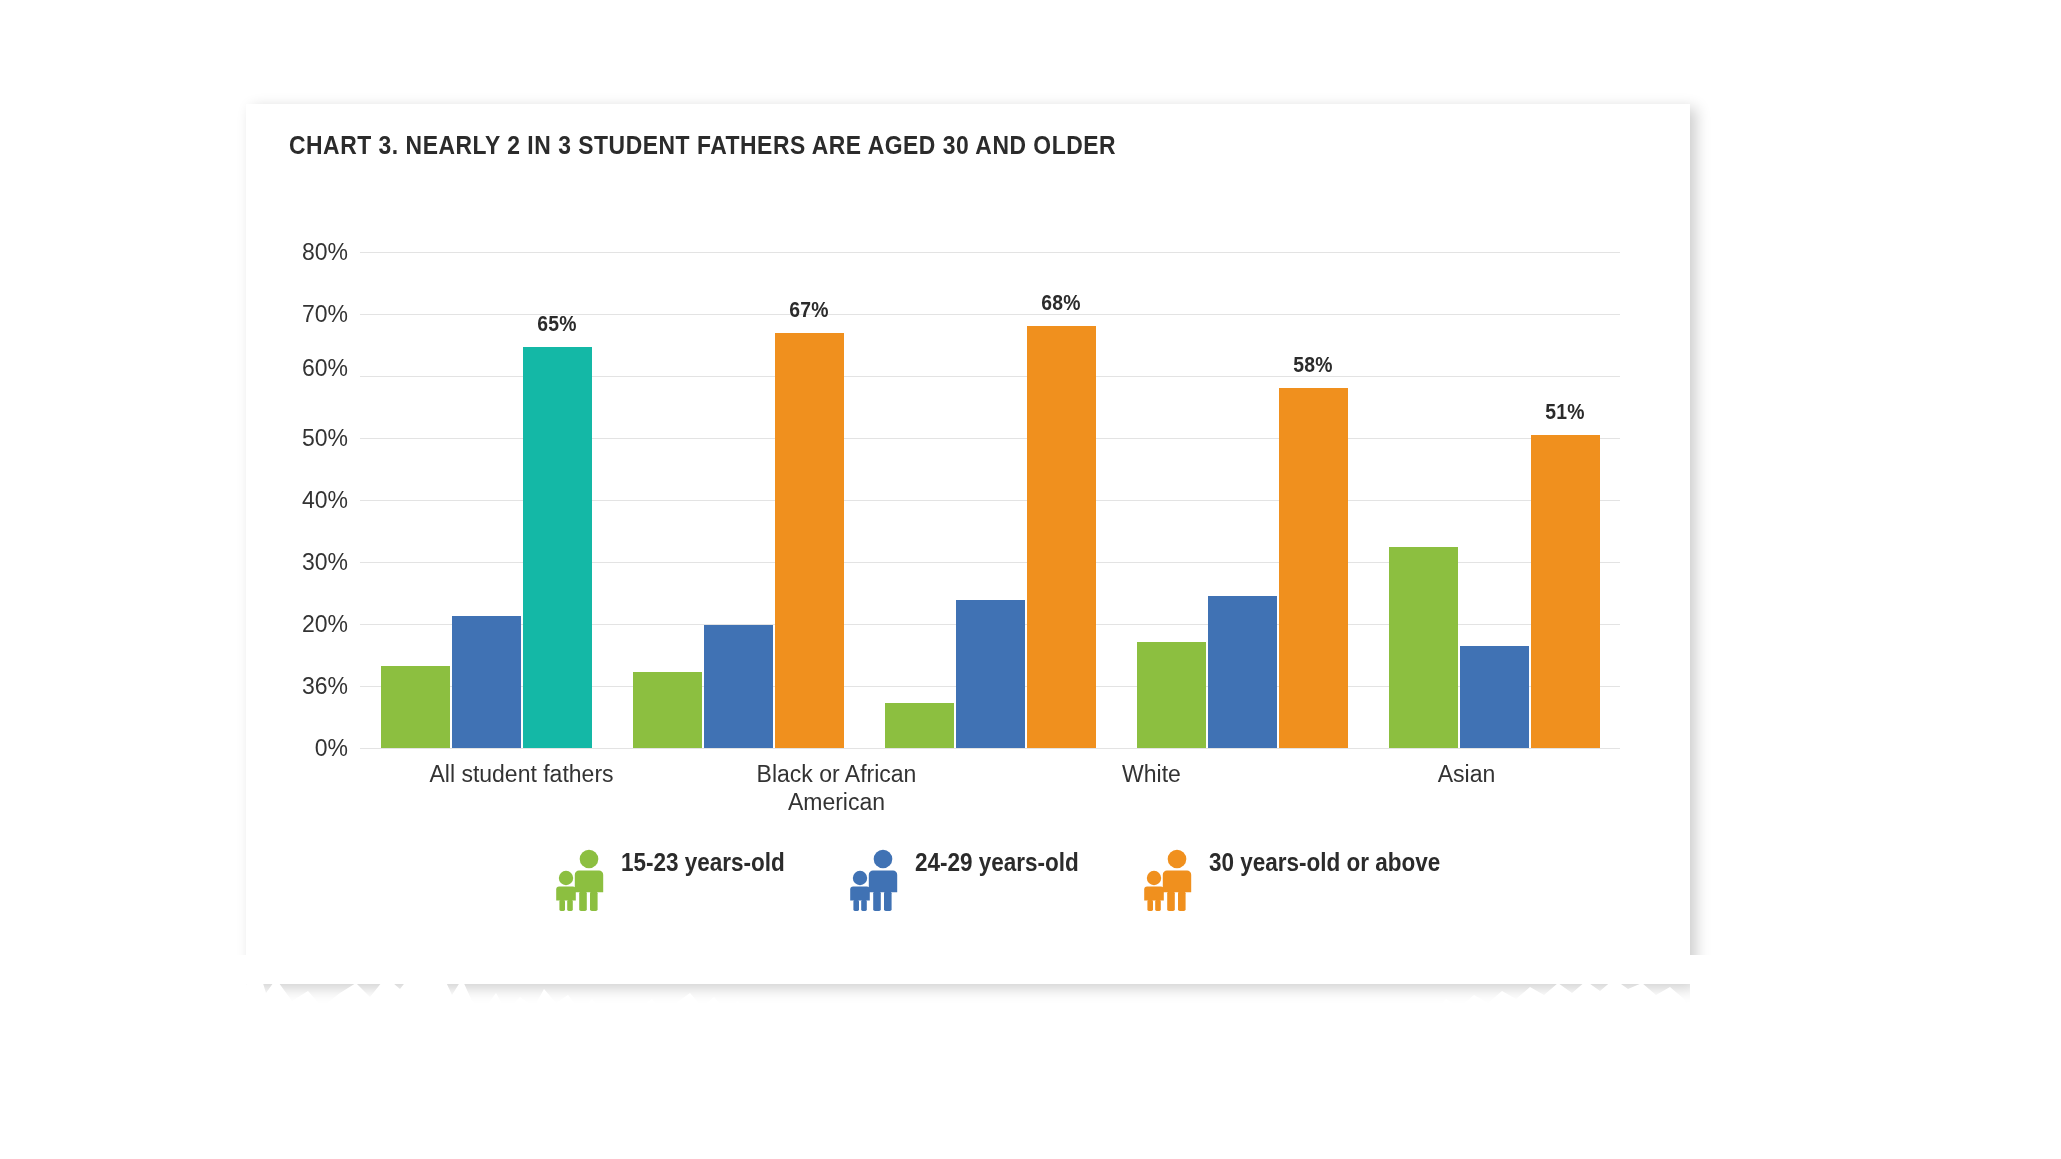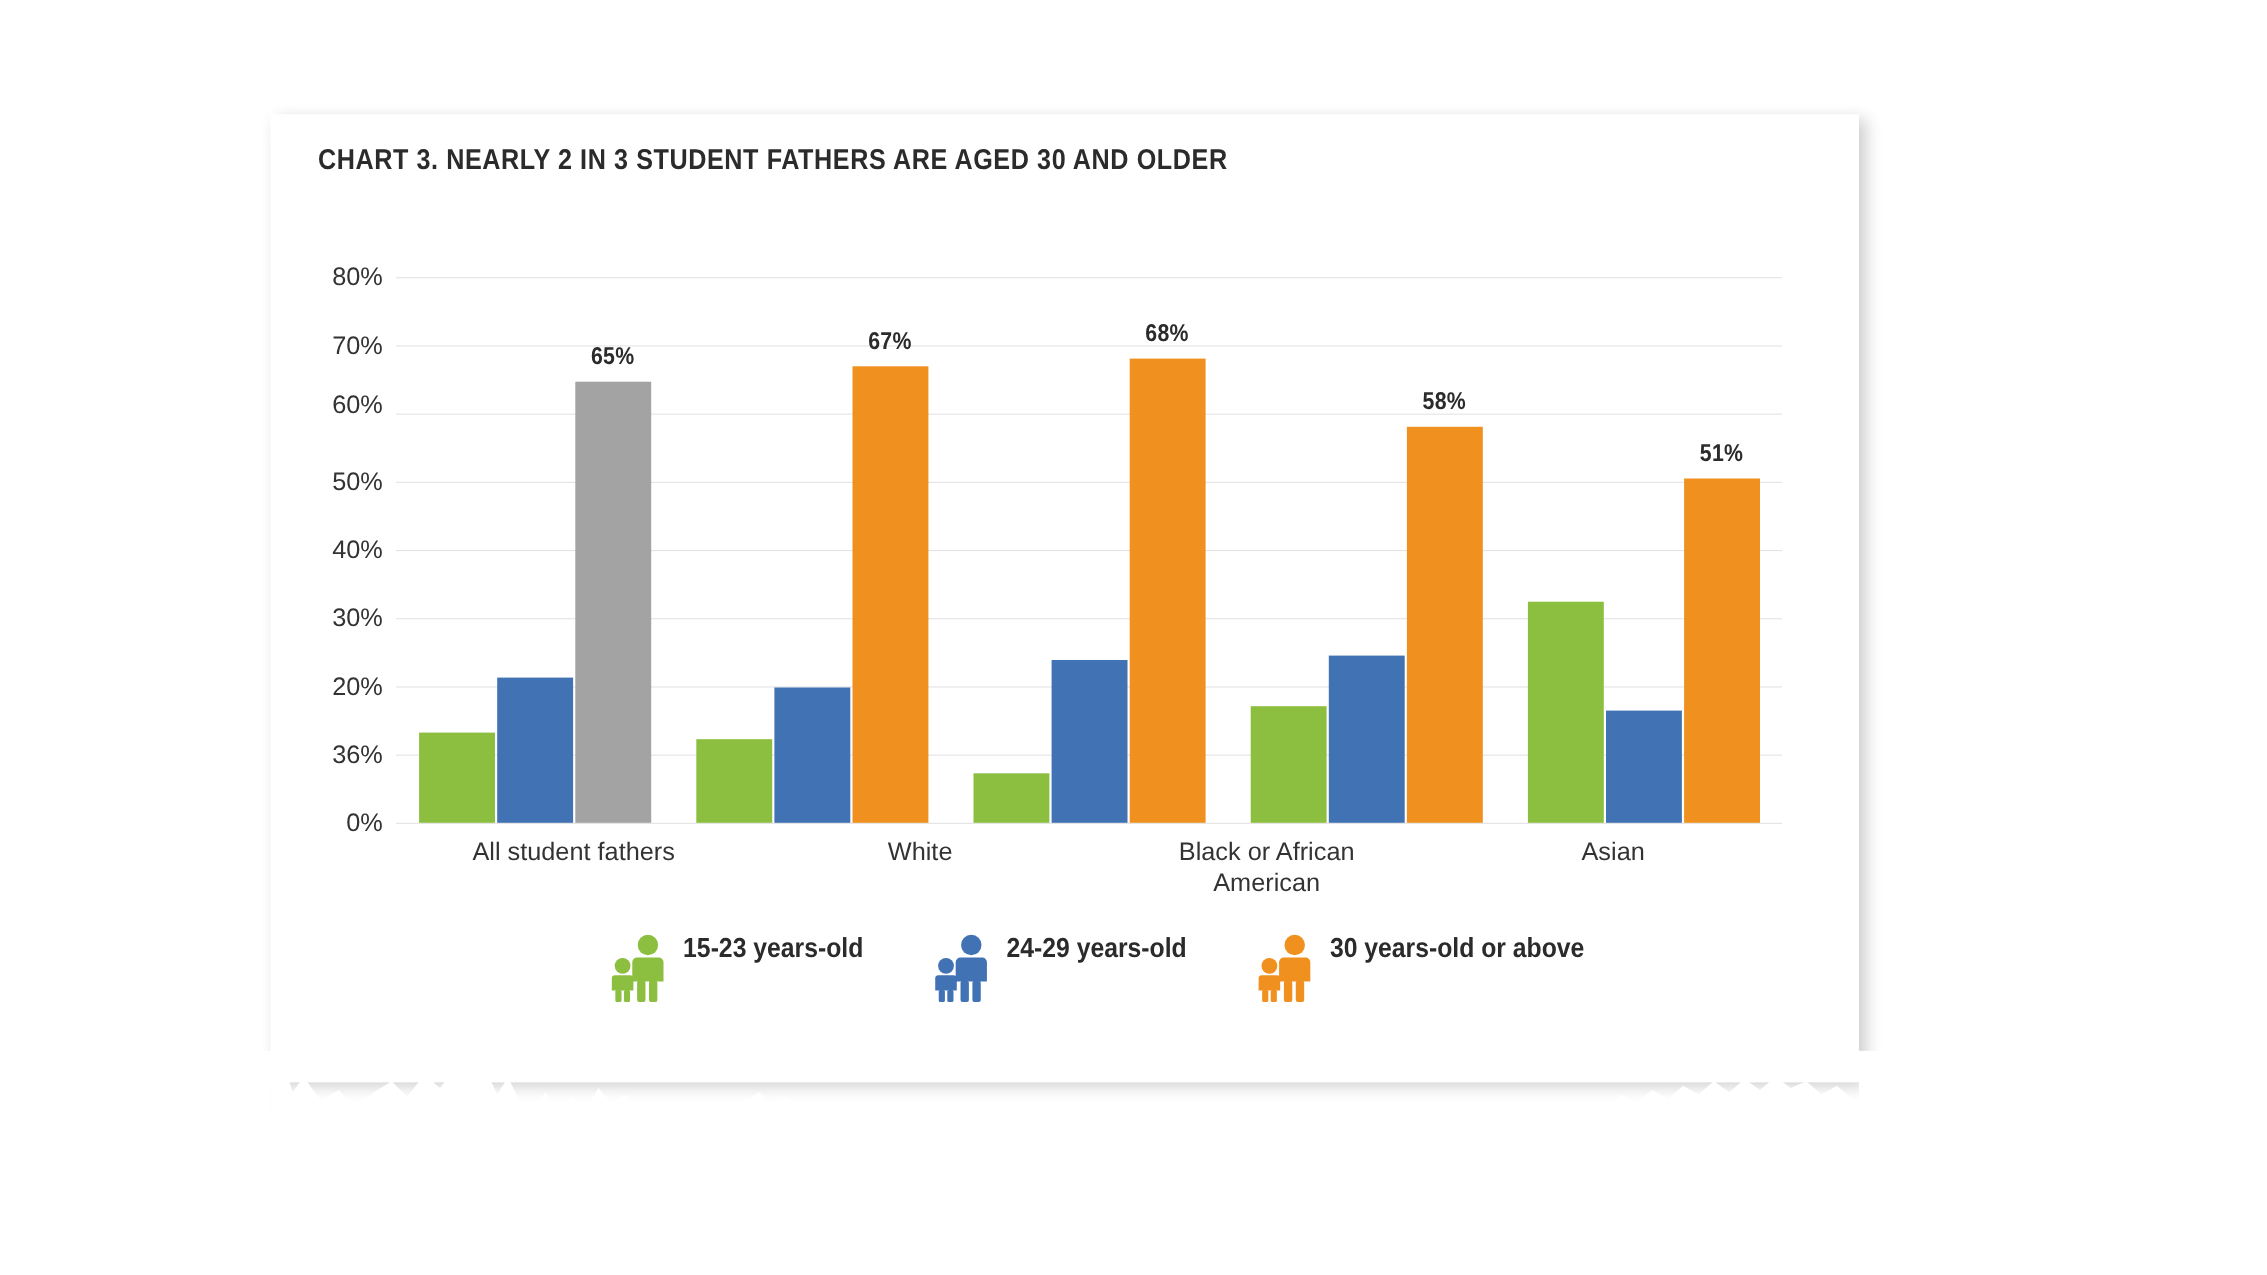--- a/index.html
+++ b/index.html
@@ -200,21 +200,21 @@
 
   <div class="groups" id="groups">
       <div class="group">
         <div class="bar-slot">
           <div class="bar" title="15-23 years-old — All student fathers" style="height: 82.46px; background: rgb(140, 191, 64);"></div>
         </div>
         <div class="bar-slot">
           <div class="bar" title="24-29 years-old — All student fathers" style="height: 132.06px; background: rgb(64, 114, 180);"></div>
         </div>
         <div class="bar-slot">
-          <div class="bar" title="30 years-old or above — All student fathers" style="height: 401.14px; background: #a3a3a3;">
+          <div class="bar" title="30 years-old or above — All student fathers" style="height: 401.14px; background: #14b8a6;">
             <div class="bar-label">65%</div>
           </div>
         </div>
       </div>
       <div class="group">
         <div class="bar-slot">
           <div class="bar" title="15-23 years-old — White" style="height: 76.26px; background: rgb(140, 191, 64);"></div>
         </div>
         <div class="bar-slot">
           <div class="bar" title="24-29 years-old — White" style="height: 122.76px; background: rgb(64, 114, 180);"></div>
@@ -261,22 +261,22 @@
         <div class="bar-slot">
           <div class="bar" title="30 years-old or above — Asian" style="height: 313.1px; background: rgb(240, 144, 30);">
             <div class="bar-label">51%</div>
           </div>
         </div>
       </div>
     </div>
 
   <div class="xlabels" id="xlabels">
       <div class="xlabel">All student fathers</div>
+      <div class="xlabel">Black or African<br>American</div>
       <div class="xlabel">White</div>
-      <div class="xlabel">Black or African<br>American</div>
       <div class="xlabel">Asian</div>
     </div>
 
   <div class="legend" id="legend">
       <div class="legend-item">
         <svg class="legend-icon" viewBox="0 0 56 64">
           <circle cx="13" cy="30" r="7.2" fill="#8CBF40"></circle>
           <path d="M6.2,38.5 h13.6 a3,3 0 0 1 3,3 v11 a0,0 0 0 1 0,0 h-19.6 a0,0 0 0 1 0,0 v-11 a3,3 0 0 1 3,-3 z" fill="#8CBF40"></path>
           <rect x="6.4" y="52" width="5.6" height="11" rx="1.4" fill="#8CBF40"></rect>
           <rect x="14.2" y="52" width="5.6" height="11" rx="1.4" fill="#8CBF40"></rect>

